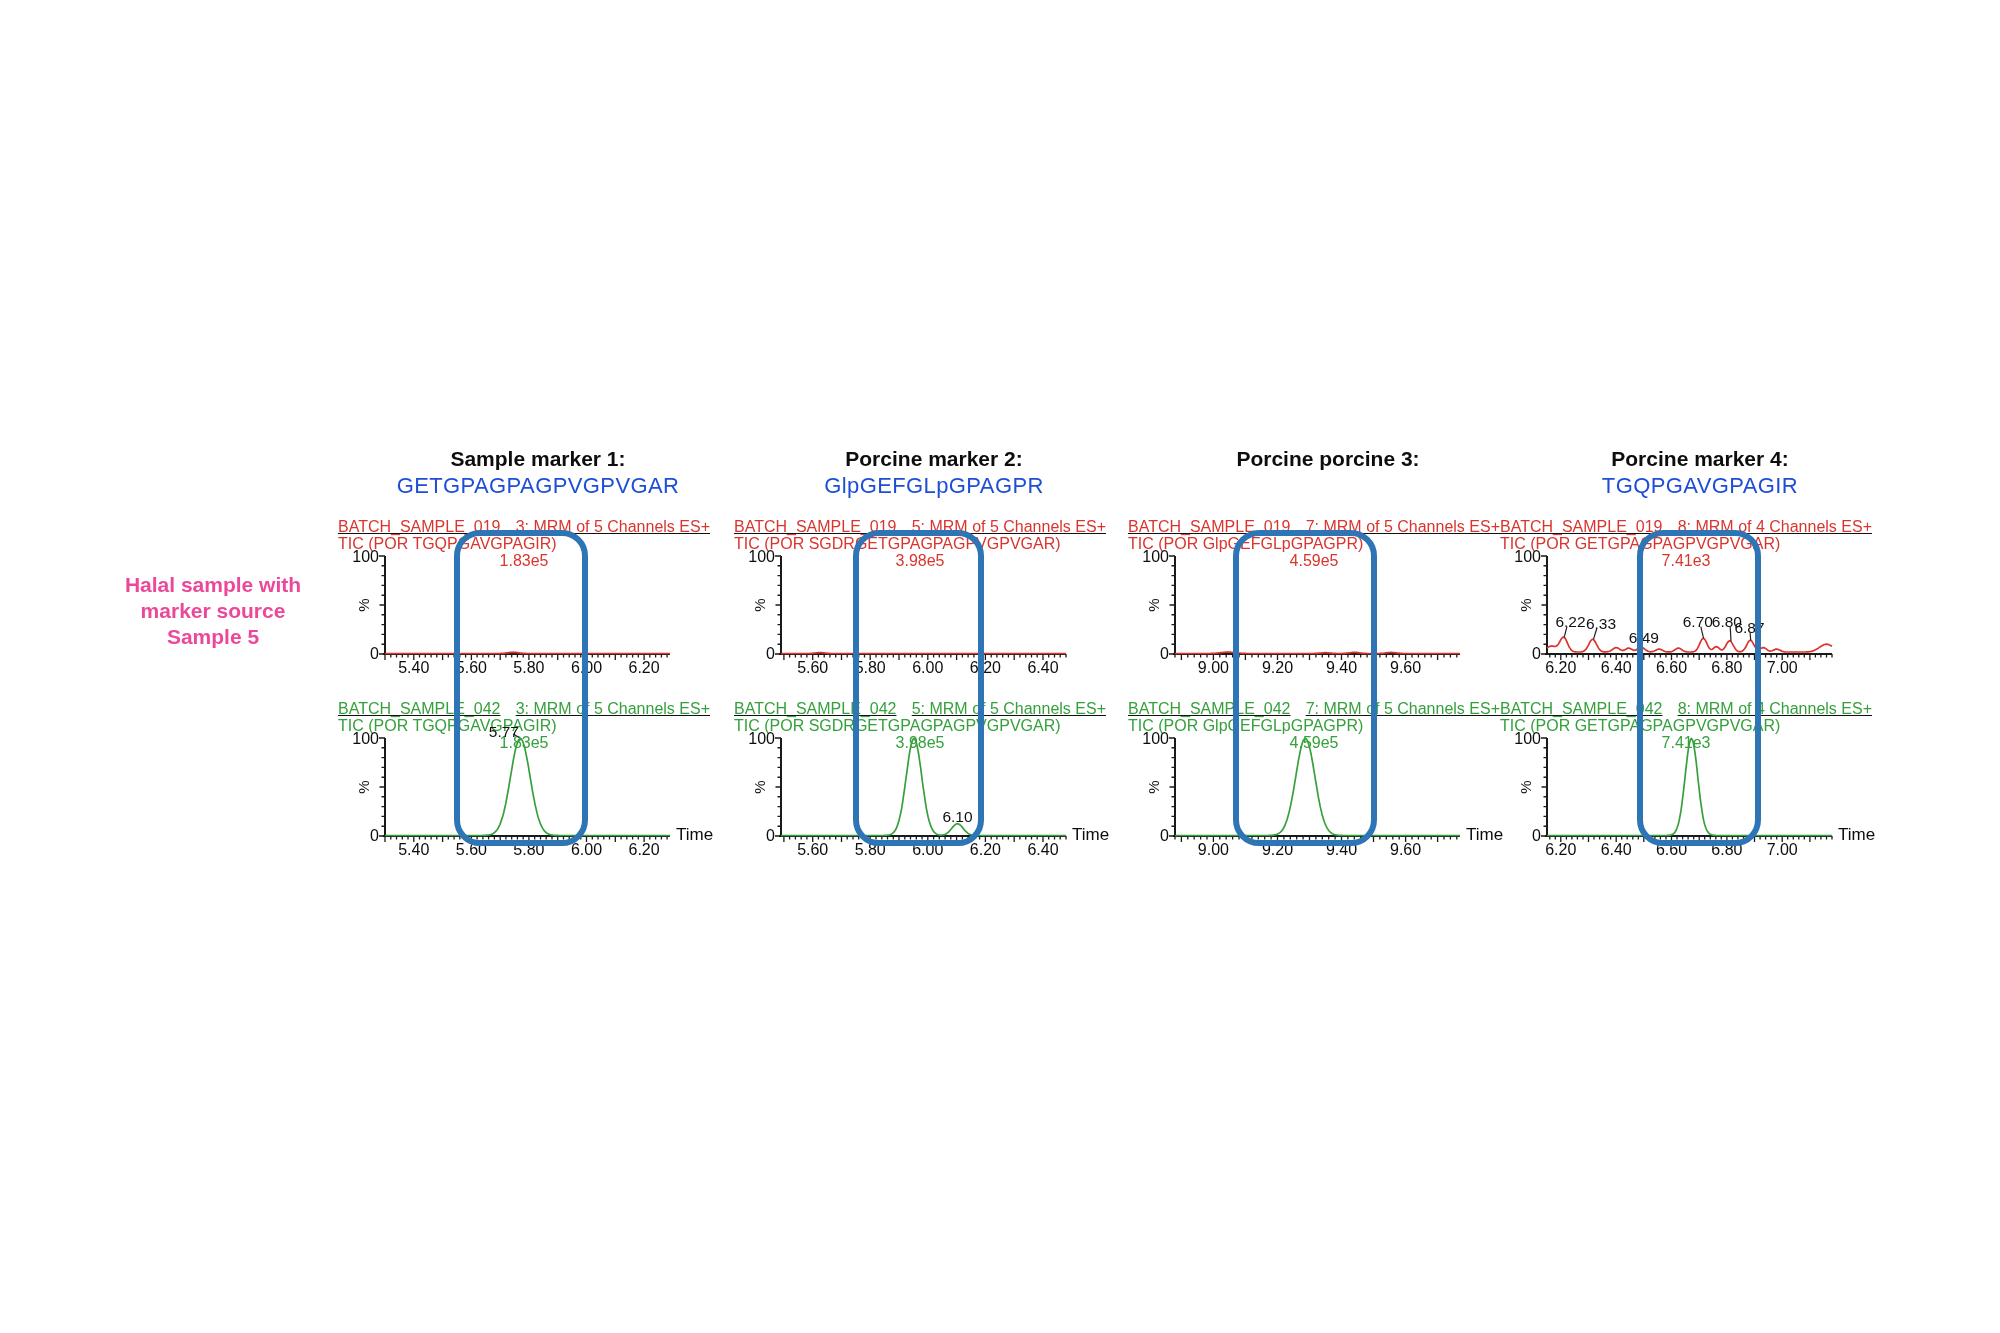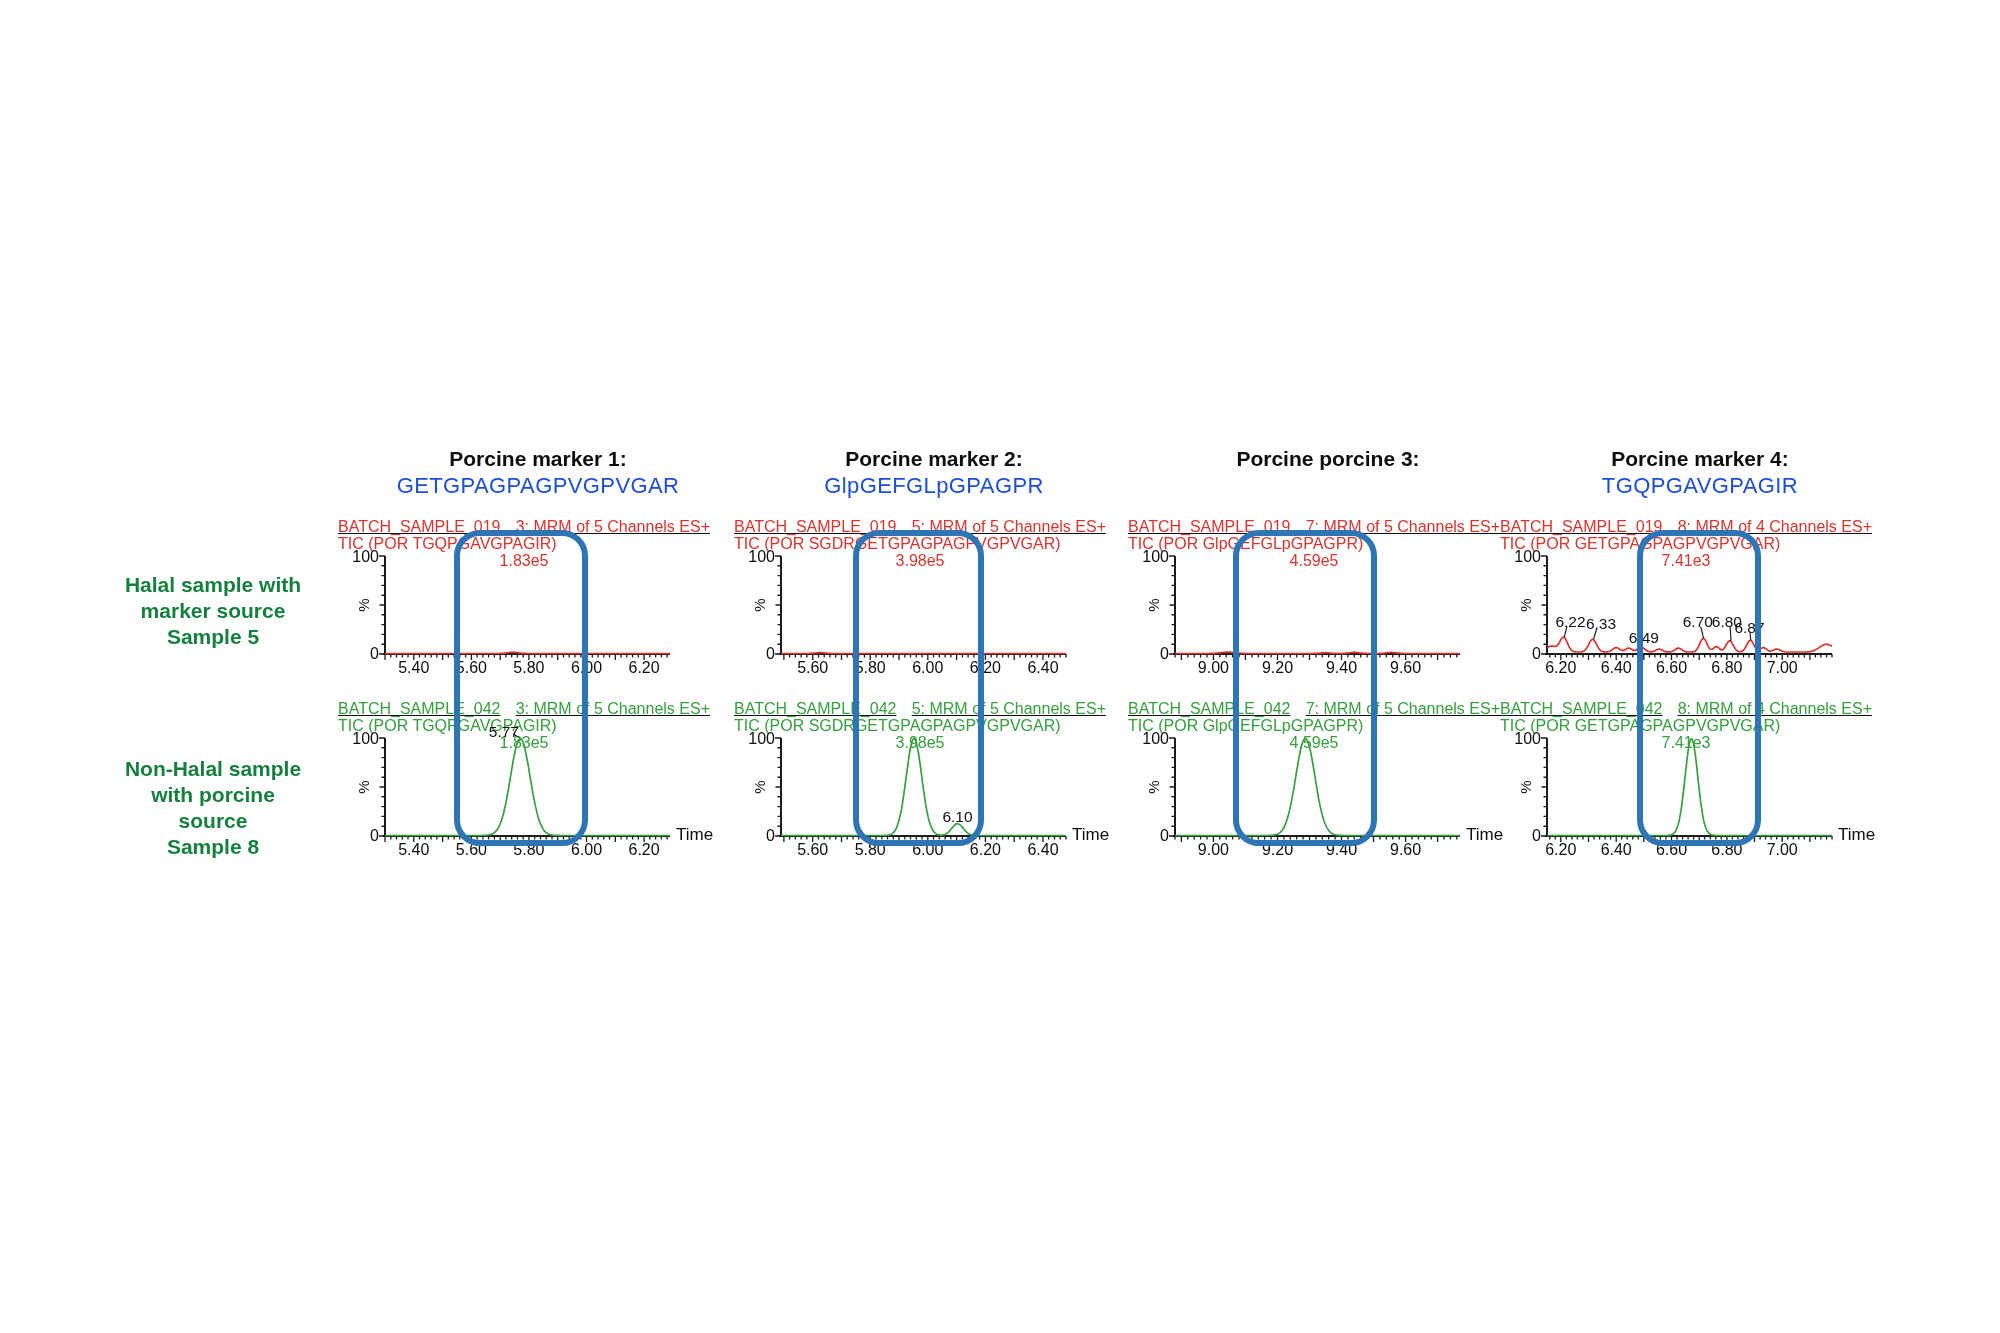--- a/index.html
+++ b/index.html
@@ -1,19 +1,19 @@
 <!DOCTYPE html>
 <html><head>
 <meta charset="utf-8">
 <style>
   html,body{margin:0;padding:0;background:#fff;}
   #stage{position:relative;width:2000px;height:1333px;background:#ffffff;overflow:hidden;
          font-family:"Liberation Sans",sans-serif;color:#111;}
   .rowlab{position:absolute;width:310px;text-align:center;font-weight:bold;
-          font-size:21px;line-height:26px;color:#15803d;}
+          font-size:21px;line-height:26px;color:#ec4899;}
   .col{position:absolute;top:446px;width:400px;height:470px;}
   .hdr{position:absolute;top:0;left:0;width:400px;text-align:center;}
   .hdr-title{font-weight:bold;font-size:21px;line-height:26px;color:#0d0d0d;}
   .hdr-seq{font-size:22px;line-height:28px;letter-spacing:0.4px;color:#1d4ed8;}
   .panel{position:absolute;left:0;width:400px;height:180px;}
   .lr1{position:absolute;top:0;left:0;width:372px;display:flex;
        justify-content:space-between;font-size:16px;line-height:17px;text-decoration:underline;}
   .lr2{position:absolute;top:17px;left:0;width:372px;text-align:left;
        font-size:16px;line-height:17px;}
   .lr3{position:absolute;top:34px;left:0;width:372px;text-align:center;
@@ -25,30 +25,24 @@
 </style>
 </head>
 <body>
 
 <div id="stage">
   <div class="rowlab" id="rowlab-0" style="left:58px;top:572px;">
       <div>Halal sample with</div>
       <div>marker source</div>
       <div>Sample 5</div>
     </div>
-  <div class="rowlab" id="rowlab-1" style="left:58px;top:756px;">
-      <div>Non-Halal sample</div>
-      <div>with porcine</div>
-      <div>source</div>
-      <div>Sample 8</div>
-    </div>
 
 <div class="col" style="left: 338px;">
       <div class="hdr">
-        <div class="hdr-title">Porcine marker 1:</div>
+        <div class="hdr-title">Sample marker 1:</div>
         <div class="hdr-seq">GETGPAGPAGPVGPVGAR</div>
       </div>
       <div class="panel" style="top:72px">
         <div class="lr1">
           <span style="color:#d9352e">BATCH_SAMPLE_019</span>
           <span style="color:#d9352e">3: MRM of 5 Channels ES+</span>
         </div>
         <div class="lr2" style="color:#d9352e">TIC (POR TGQPGAVGPAGIR)</div>
         <div class="lr3" style="color:#d9352e">1.83e5</div>
         <svg class="plot" width="400" height="140" viewBox="0 0 400 140">

